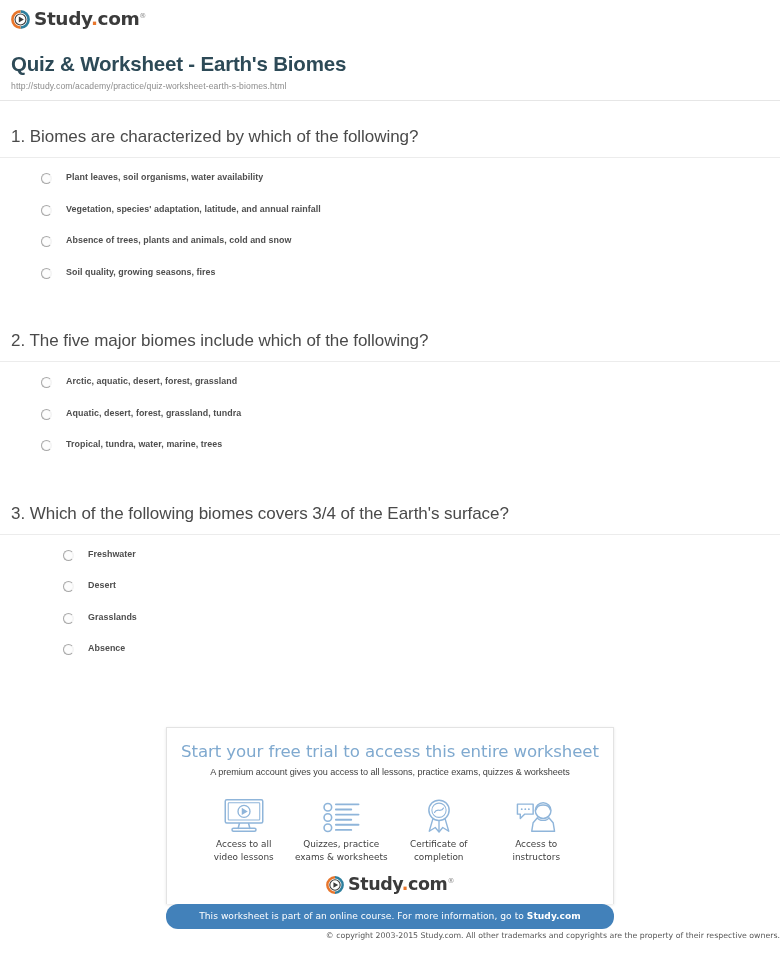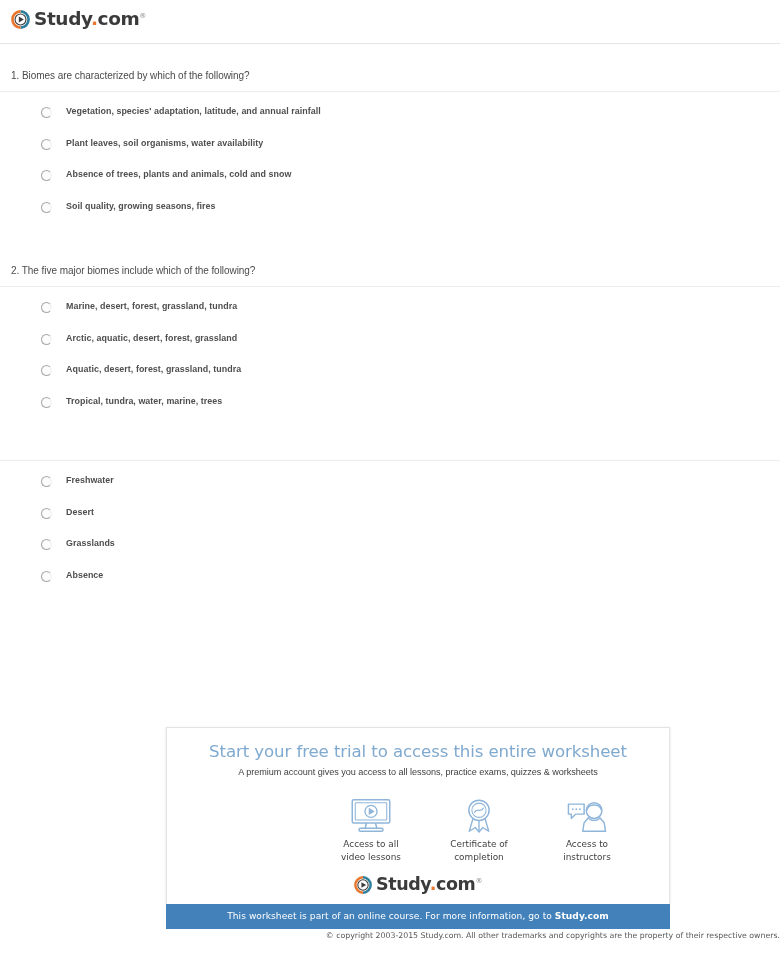--- a/index.html
+++ b/index.html
@@ -84,21 +84,21 @@
     width: 100%;
   }
 
   
   .questions {
     margin-top: 26px;
   }
   .question-block { margin-bottom: 0; }
 
   .question-text {
-    font-size: 10px;
+    font-size: 17px;
     color: #4a4a4a;
     padding: 0 0 10px 11px;
     font-family: "Liberation Sans", sans-serif;
     letter-spacing: -0.05px;
   }
   .question-rule {
     border: 0;
     border-top: 1px solid #ececec;
     margin: 0;
     width: 100%;
@@ -108,21 +108,21 @@
     list-style: none;
     margin: 0;
     padding: 14px 0 0 0;
   }
   .option {
     display: flex;
     align-items: flex-start;
     padding-left: 41px;
     height: 31.5px;
   }
-  .option.indent-narrow { padding-left: 41px; }
+  .option.indent-narrow { padding-left: 41px; margin-left: 22px; }
 
   .radio {
     width: 9px;
     height: 9px;
     flex: 0 0 9px;
     margin-top: 1px;
     border-radius: 50%;
     border: 1px solid #a9a9a9;
     border-right-color: #f4f4f4;
     background: #fdfdfd;
@@ -140,21 +140,21 @@
     white-space: nowrap;
   }
 
   .q-gap { height: 33px; }
 
   
   .promo-wrap {
     position: absolute;
     left: 166px;
     top: 727px;
-    width: 504px;
+    width: 448px;
   }
   .promo-card {
     background: #ffffff;
     border: 1px solid #e3e3e3;
     border-bottom: none;
     box-shadow: 0 1px 3px rgba(0,0,0,0.10);
     box-sizing: border-box;
     padding: 14px 10px 10px 10px;
     text-align: center;
   }
@@ -208,20 +208,21 @@
   .promo-logo .logo-mark { width: 18px; height: 18px; flex: 0 0 18px; }
 
   .promo-banner {
     background: #4281ba;
     color: #ffffff;
     text-align: center;
     font-size: 9.1px;
     font-family: "DejaVu Sans", sans-serif;
     padding: 7px 0 8px 0;
     letter-spacing: 0.05px;
+    border-radius: 12px;
   }
   .promo-banner b { font-weight: bold; }
 
   .copyright {
     position: absolute;
     left: 0;
     top: 931px;
     width: 780px;
     text-align: right;
     font-size: 7.8px;
@@ -243,75 +244,76 @@
           <path d="M20 37 A17 17 0 0 1 20 3" fill="none" stroke="#e8762c" stroke-width="5.5"></path>
           <circle cx="20" cy="20" r="11.5" fill="#ffffff"></circle>
           <circle cx="20" cy="20" r="11.5" fill="none" stroke="#3b3b3b" stroke-width="2.4"></circle>
           <polygon points="16.5,13.8 27,20 16.5,26.2" fill="#3b3b3b"></polygon>
         </svg>
       </span>
       <span class="logo-word"><span>Study</span><span class="dot">.</span><span>com</span><span class="logo-tm">®</span></span>
     </span>
   </div>
 
+  <div class="title-block">
+    <h1 class="worksheet-title">Quiz &amp; Worksheet - Earth's Biomes</h1>
+    <div class="worksheet-url">http://study.com/academy/practice/quiz-worksheet-earth-s-biomes.html</div>
+  </div>
   <hr class="header-rule">
 
   <div class="questions">
 
     <div class="question-block">
       <div class="question-text">1. Biomes are characterized by which of the following?</div>
       <hr class="question-rule">
       <ul class="options">
         <li class="option">
           <span class="radio"></span>
+          <span class="option-label">Plant leaves, soil organisms, water availability</span>
+        </li>
+        <li class="option">
+          <span class="radio"></span>
           <span class="option-label">Vegetation, species' adaptation, latitude, and annual rainfall</span>
-        </li>
-        <li class="option">
-          <span class="radio"></span>
-          <span class="option-label">Plant leaves, soil organisms, water availability</span>
         </li>
         <li class="option">
           <span class="radio"></span>
           <span class="option-label">Absence of trees, plants and animals, cold and snow</span>
         </li>
         <li class="option">
           <span class="radio"></span>
           <span class="option-label">Soil quality, growing seasons, fires</span>
         </li>
       </ul>
     </div>
 
     <div class="q-gap"></div>
 
     <div class="question-block">
       <div class="question-text">2. The five major biomes include which of the following?</div>
       <hr class="question-rule">
       <ul class="options">
         <li class="option">
           <span class="radio"></span>
-          <span class="option-label">Marine, desert, forest, grassland, tundra</span>
-        </li>
-        <li class="option">
-          <span class="radio"></span>
           <span class="option-label">Arctic, aquatic, desert, forest, grassland</span>
         </li>
         <li class="option">
           <span class="radio"></span>
           <span class="option-label">Aquatic, desert, forest, grassland, tundra</span>
         </li>
         <li class="option">
           <span class="radio"></span>
           <span class="option-label">Tropical, tundra, water, marine, trees</span>
         </li>
       </ul>
     </div>
 
     <div class="q-gap"></div>
 
     <div class="question-block">
+      <div class="question-text">3. Which of the following biomes covers 3/4 of the Earth's surface?</div>
       <hr class="question-rule">
       <ul class="options">
         <li class="option indent-narrow">
           <span class="radio"></span>
           <span class="option-label">Freshwater</span>
         </li>
         <li class="option indent-narrow">
           <span class="radio"></span>
           <span class="option-label">Desert</span>
         </li>
@@ -341,20 +343,33 @@
               <rect x="7" y="6" width="42" height="23" rx="1" fill="none" stroke="#8fb5da" stroke-width="1.4"></rect>
               <circle cx="28" cy="17.5" r="8" fill="none" stroke="#8fb5da" stroke-width="1.8"></circle>
               <polygon points="25,12.8 33,17.5 25,22.2" fill="#8fb5da"></polygon>
               <path d="M22 33 L20 41 M34 33 L36 41" fill="none" stroke="#8fb5da" stroke-width="2"></path>
               <rect x="12" y="40" width="32" height="4" rx="2" fill="none" stroke="#8fb5da" stroke-width="2"></rect>
             </svg>
           </div>
           <div class="feature-label">Access to all<br>video lessons</div>
         </div>
 
+        <div class="feature">
+          <div class="feature-icon">
+            <svg viewBox="0 0 52 42" width="38" height="31" aria-hidden="true">
+              <circle cx="8" cy="7" r="5.2" fill="none" stroke="#8fb5da" stroke-width="2.2"></circle>
+              <circle cx="8" cy="21" r="5.2" fill="none" stroke="#8fb5da" stroke-width="2.2"></circle>
+              <circle cx="8" cy="35" r="5.2" fill="none" stroke="#8fb5da" stroke-width="2.2"></circle>
+              <path d="M19 3 H50 M19 10 H40" stroke="#8fb5da" stroke-width="2.6" stroke-linecap="round"></path>
+              <path d="M19 17 H50 M19 24 H40" stroke="#8fb5da" stroke-width="2.6" stroke-linecap="round"></path>
+              <path d="M19 31 H50 M19 38 H40" stroke="#8fb5da" stroke-width="2.6" stroke-linecap="round"></path>
+            </svg>
+          </div>
+          <div class="feature-label">Quizzes, practice<br>exams &amp; worksheets</div>
+        </div>
 
         <div class="feature">
           <div class="feature-icon">
             <svg viewBox="0 0 48 46" width="36" height="35" aria-hidden="true">
               <circle cx="24" cy="16" r="13.5" fill="none" stroke="#8fb5da" stroke-width="2"></circle>
               <circle cx="24" cy="16" r="9.5" fill="none" stroke="#8fb5da" stroke-width="1.4"></circle>
               <path d="M18 19 C21 12, 27 20, 30 13" fill="none" stroke="#8fb5da" stroke-width="1.6" stroke-linecap="round"></path>
               <path d="M16 27 L11 44 L19 39 L24 45 L24 30" fill="none" stroke="#8fb5da" stroke-width="1.8" stroke-linejoin="round"></path>
               <path d="M32 27 L37 44 L29 39 L24 45" fill="none" stroke="#8fb5da" stroke-width="1.8" stroke-linejoin="round"></path>
             </svg>

